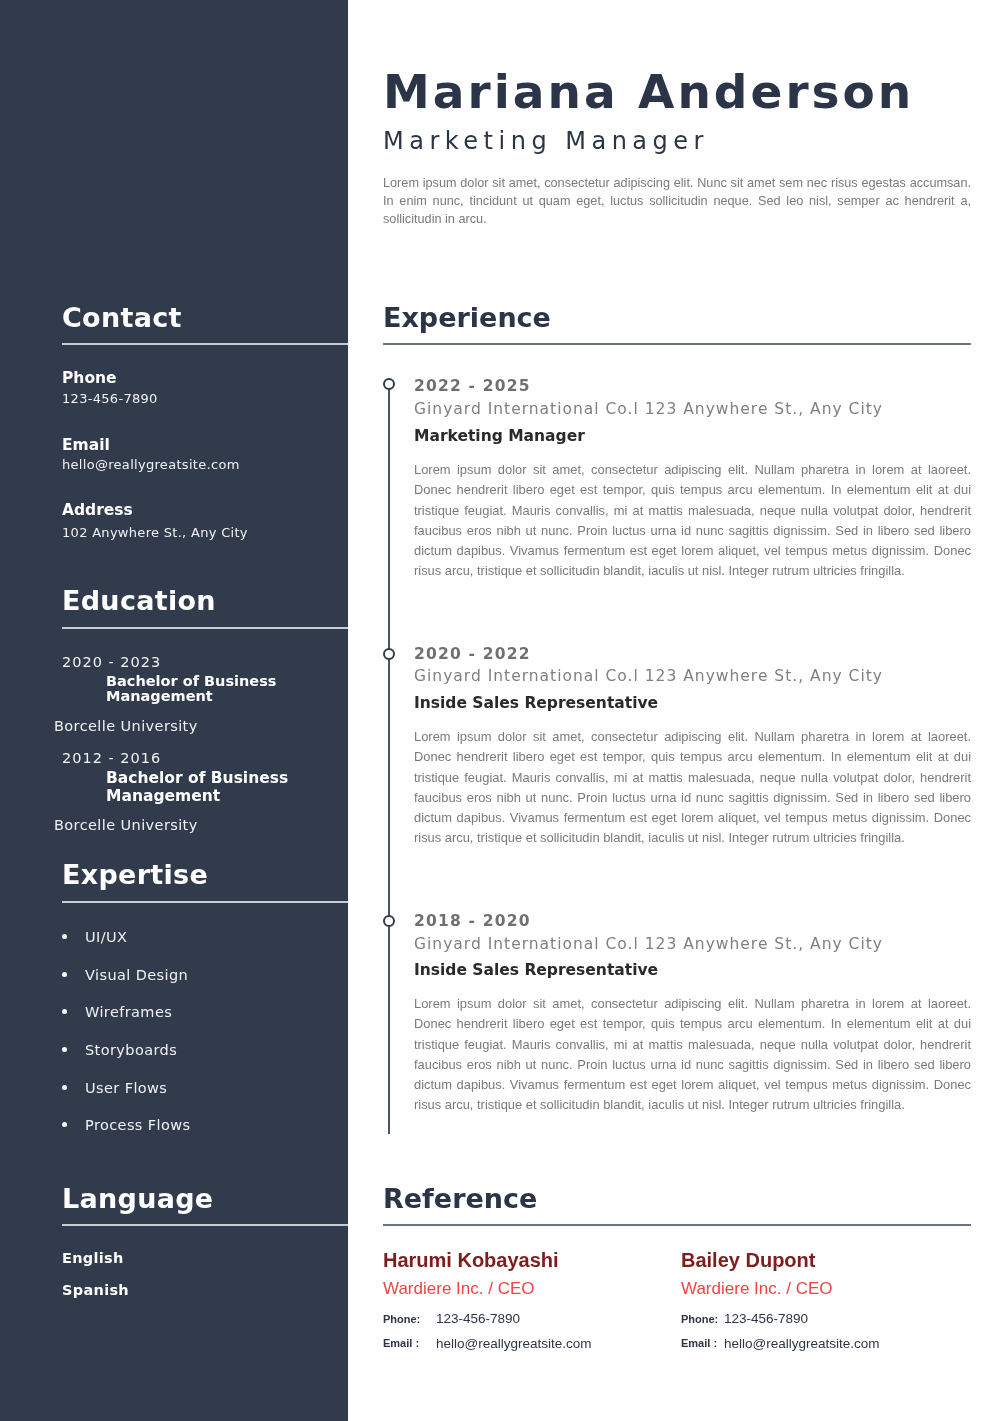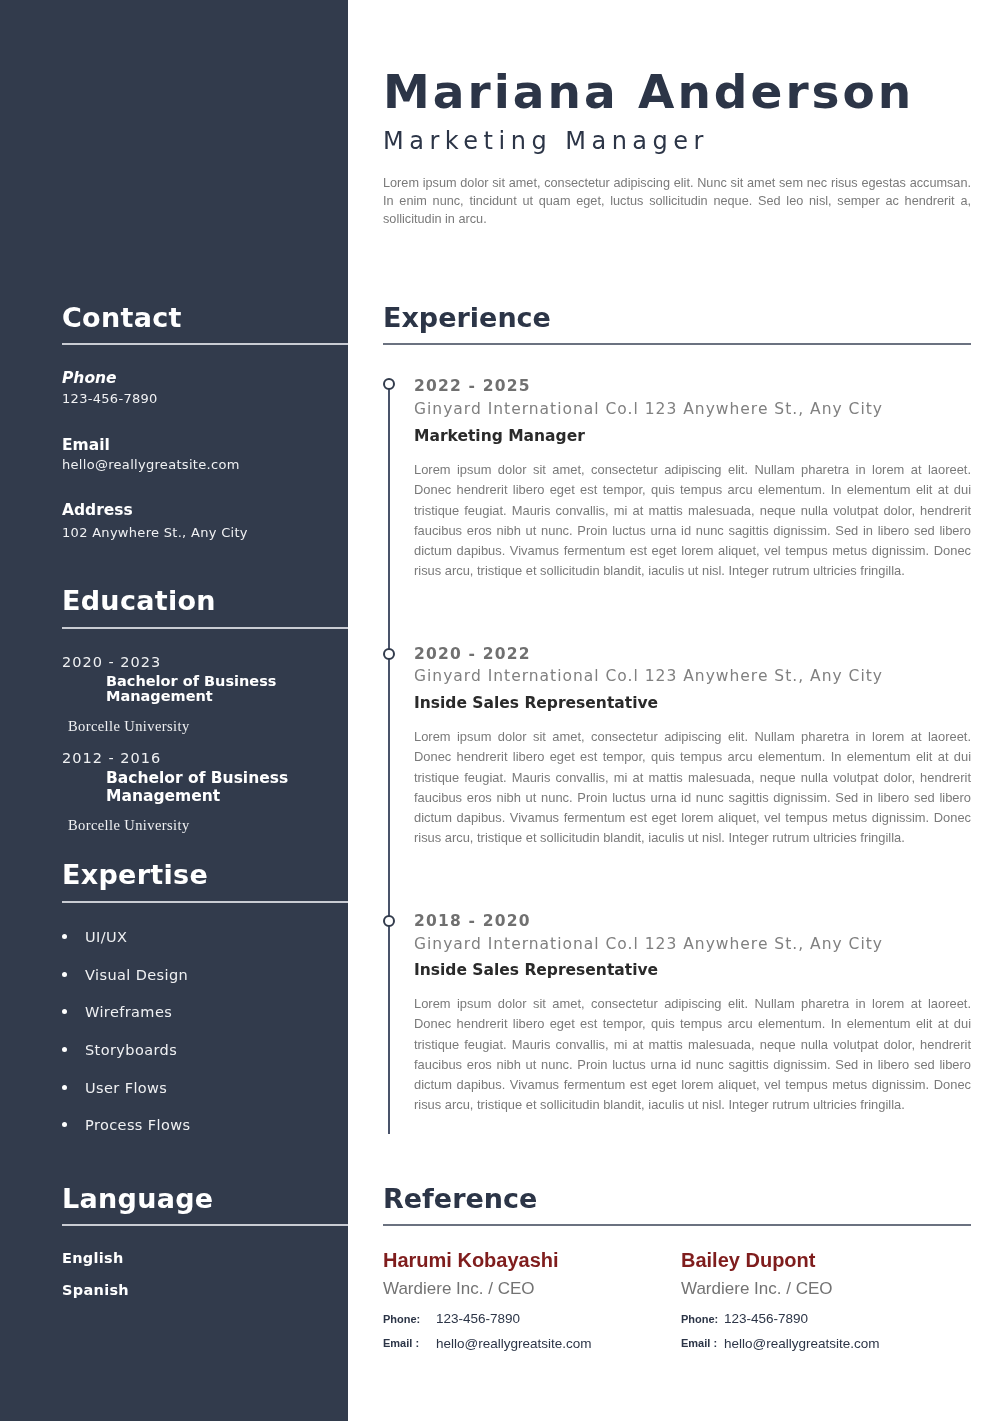--- a/index.html
+++ b/index.html
@@ -5,52 +5,52 @@
   * { margin:0; padding:0; box-sizing:border-box; }
   html, body { width:1005px; height:1421px; background:#ffffff; overflow:hidden; }
   body { position:relative; font-family:"DejaVu Sans", sans-serif; }
   .sidebar { position:absolute; left:0; top:0; width:348px; height:1421px; background:#323b4c; color:#ffffff;padding-left:32px; }
   .sb-heading { position:absolute; left:62px; font-family:"DejaVu Sans", sans-serif; font-weight:bold; font-size:27px; color:#ffffff; letter-spacing:0.3px; }
   .sb-rule { position:absolute; left:62px; width:286px; height:2px; background:#c9ccd3; }
   .sb-label { position:absolute; left:62px; font-weight:bold; font-size:15.5px; color:#ffffff; }
   .sb-value { position:absolute; left:62px; font-size:13px; color:#f0f1f3; letter-spacing:0.3px; }
   .edu-year { position:absolute; left:62px; font-size:14.5px; color:#f0f1f3; letter-spacing:1px; }
   .edu-degree { position:absolute; left:62px; font-weight:bold; font-size:14.5px; line-height:15px; color:#ffffff; width:270px;margin-left:44px; }
-  .edu-school { position:absolute; left:68px; font-size:14.5px; color:#f0f1f3; letter-spacing:0.4px;font-family:Liberation Serif, serif; }
+  .edu-school { position:absolute; left:54px; font-size:14.5px; color:#f0f1f3; letter-spacing:0.4px; }
   .skill { position:absolute; left:62px; font-size:14.5px; color:#f0f1f3; letter-spacing:0.4px; }
   .skill .dot { display:inline-block; width:5px; height:5px; border-radius:50%; background:#fff; margin-right:18px; vertical-align:middle; position:relative; top:-2px; }
   .lang { position:absolute; left:62px; font-weight:bold; font-size:14.5px; color:#ffffff; letter-spacing:0.3px; }
 
   .name { position:absolute; left:383px; top:64px; font-family:"DejaVu Sans", sans-serif; font-weight:bold; font-size:47px; color:#2c3547; letter-spacing:3px; }
   .role { position:absolute; left:383px; top:127px; font-size:24px; color:#2c3547; letter-spacing:5.5px; }
   .summary { position:absolute; left:383px; top:174px; width:588px; font-family:"Liberation Sans", sans-serif; font-size:12.7px; line-height:18px; color:#7a7a7a; text-align:justify; }
 
   .main-heading { position:absolute; left:383px; font-weight:bold; font-size:27px; color:#2c3547; }
   .main-rule { position:absolute; left:383px; width:588px; height:2px; background:#6b7280; }
 
   .timeline { position:absolute; left:388px; top:385px; width:2px; height:749px; background:#49536a; }
   .tl-dot { position:absolute; left:383px; width:12px; height:12px; border:2px solid #323b4c; border-radius:50%; background:#fff; }
   .job-years { position:absolute; left:414px; font-weight:bold; font-size:15.5px; color:#707070; letter-spacing:1.2px; }
   .job-company { position:absolute; left:414px; font-size:15.5px; color:#808080; letter-spacing:1px; }
   .job-title { position:absolute; left:414px; font-weight:bold; font-size:15.5px; color:#2a2a2a; }
   .job-desc { position:absolute; left:414px; width:557px; font-family:"Liberation Sans", sans-serif; font-size:12.9px; line-height:20.3px; color:#7a7a7a; text-align:justify; }
 
   .ref-name { position:absolute; font-family:"Liberation Sans", sans-serif; font-weight:bold; font-size:20px; color:#7f1d1d;text-align:center; }
-  .ref-org { position:absolute; font-family:"Liberation Sans", sans-serif; font-size:17px; color:#737373; }
+  .ref-org { position:absolute; font-family:"Liberation Sans", sans-serif; font-size:17px; color:#ef4444; }
   .ref-label { position:absolute; font-family:"Liberation Sans", sans-serif; font-weight:bold; font-size:11px; color:#2c3547; }
   .ref-val { position:absolute; font-family:"Liberation Sans", sans-serif; font-size:13.5px; color:#2c3547; }
 </style>
 </head>
 <body>
 
 <div class="sidebar">
   <div class="sb-heading" style="top:302px;">Contact</div>
   <div class="sb-rule" style="top:343px;"></div>
 
-  <div class="sb-label" style="top:369px;font-style:italic;">Phone</div>
+  <div class="sb-label" style="top:369px;">Phone</div>
   <div class="sb-value" style="top:391px;">123-456-7890</div>
 
   <div class="sb-label" style="top:436px;">Email</div>
   <div class="sb-value" style="top:457px;">hello@reallygreatsite.com</div>
 
   <div class="sb-label" style="top:501px;">Address</div>
   <div class="sb-value" style="top:525px;">102 Anywhere St., Any City</div>
 
   <div class="sb-heading" style="top:585px;">Education</div>
   <div class="sb-rule" style="top:627px;"></div>

